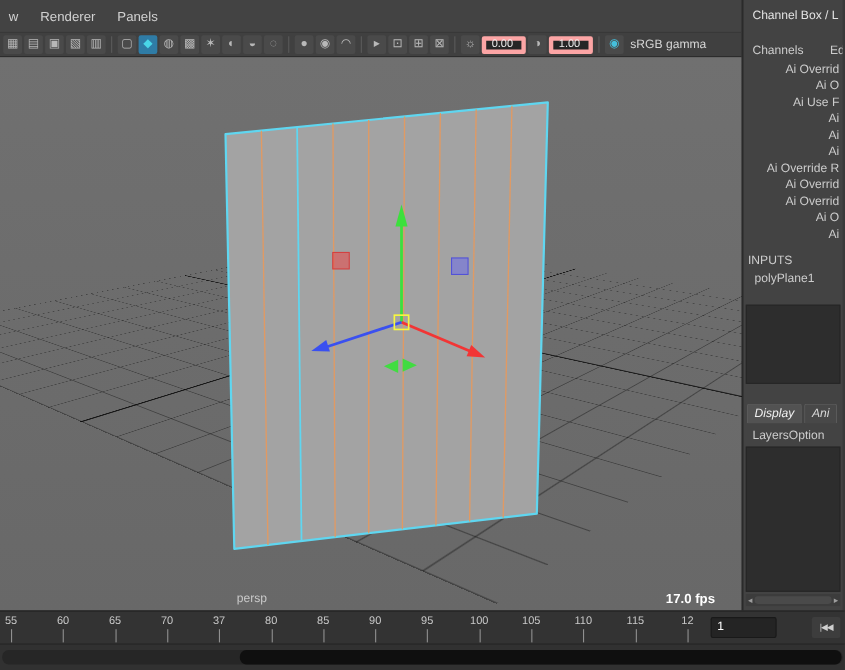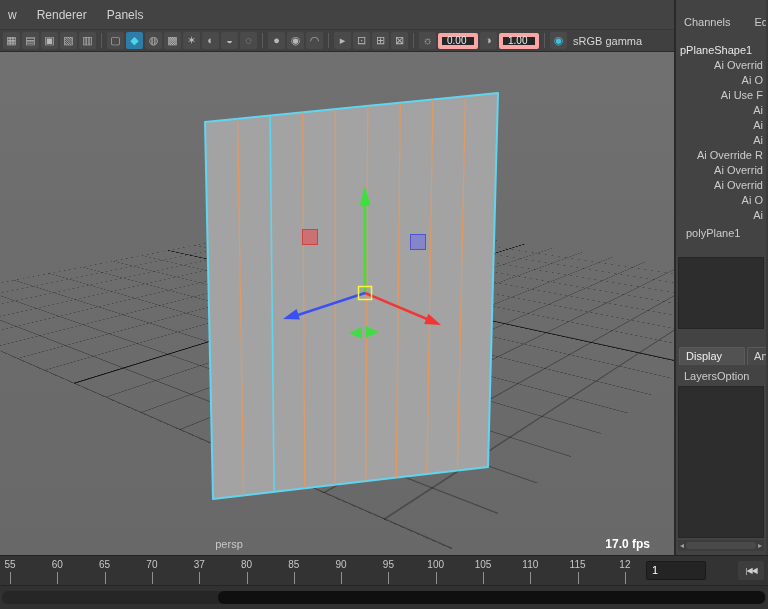--- a/index.html
+++ b/index.html
@@ -43,21 +43,21 @@
   .cb-menus { display:flex; gap:24px; padding:16px 0 4px 8px; white-space:nowrap; }
   .cb-node { padding:12px 0 2px 4px; color:#e8e8e8; white-space:nowrap; }
   .attr-list { }
   .attr-row { text-align:right; padding-right:3px; height:15px; line-height:15px; white-space:nowrap; overflow:hidden; }
   .cb-inputs { padding:10px 0 0 4px; }
   .cb-input-node { padding:4px 0 0 10px; white-space:nowrap; }
   .cb-box { background:#2d2d2d; border:1px solid #262626; margin:18px 2px 0 2px; }
   .cb-box.box1 { height:72px; }
   .cb-tabs { display:flex; gap:2px; margin:18px 0 0 3px; overflow:hidden; }
   .cb-tab { border:1px solid #5a5a5a; border-bottom:none; background:#484848; color:#d8d8d8;
-            padding:2px 22px 3px 6px; white-space:nowrap; border-radius:2px 2px 0 0; }
+            padding:2px 6px 3px 6px; white-space:nowrap; border-radius:2px 2px 0 0;font-style:italic; }
   .cb-tab.active { background:#525252; color:#f0f0f0; }
   .layer-menus { display:flex; padding:5px 0 2px 8px; white-space:nowrap; overflow:hidden; }
   .cb-box.box2 { flex:1; margin-top:2px; }
   .cb-scroll { height:11px; background:#3c3c3c; margin:2px 2px 4px 2px; display:flex;
                align-items:center; justify-content:space-between; padding:0 2px;
                color:#9d9d9d; font-size:8px; line-height:1; }
   .cb-scroll .track { flex:1; height:7px; background:#4a4a4a; margin:0 2px; border-radius:3px; }
 
   
   .timerow { height:30px; background:#333333; border-top:1px solid #222; position:relative; }
@@ -155,38 +155,39 @@
             <polygon points="379,280 366,274 366,286"></polygon>
           </g>
         </svg>
 
         <div class="hud-persp">persp</div>
         <div class="hud-fps">17.0 fps</div>
       </div>
     </div>
 
     <div class="channelbox">
+      <div class="cb-title">Channel Box / L</div>
       <div class="cb-menus">
           <div class="cb-menu">Channels</div>
           <div class="cb-menu">Edit</div>
         </div>
-      <div class="cb-node">pPlaneShape1</div>
       <div class="attr-list">
           <div class="attr-row">Ai Overrid</div>
           <div class="attr-row">Ai O</div>
           <div class="attr-row">Ai Use F</div>
           <div class="attr-row">Ai</div>
           <div class="attr-row">Ai</div>
           <div class="attr-row">Ai</div>
           <div class="attr-row">Ai Override R</div>
           <div class="attr-row">Ai Overrid</div>
           <div class="attr-row">Ai Overrid</div>
           <div class="attr-row">Ai O</div>
           <div class="attr-row">Ai</div>
         </div>
+      <div class="cb-inputs">INPUTS</div>
       <div class="cb-input-node">polyPlane1</div>
       <div class="cb-box box1"></div>
       <div class="cb-tabs">
           <div class="cb-tab active">Display</div>
           <div class="cb-tab">Ani</div>
         </div>
       <div class="layer-menus">
           <div class="layer-menu">Layers</div>
           <div class="layer-menu">Option</div>
         </div>

